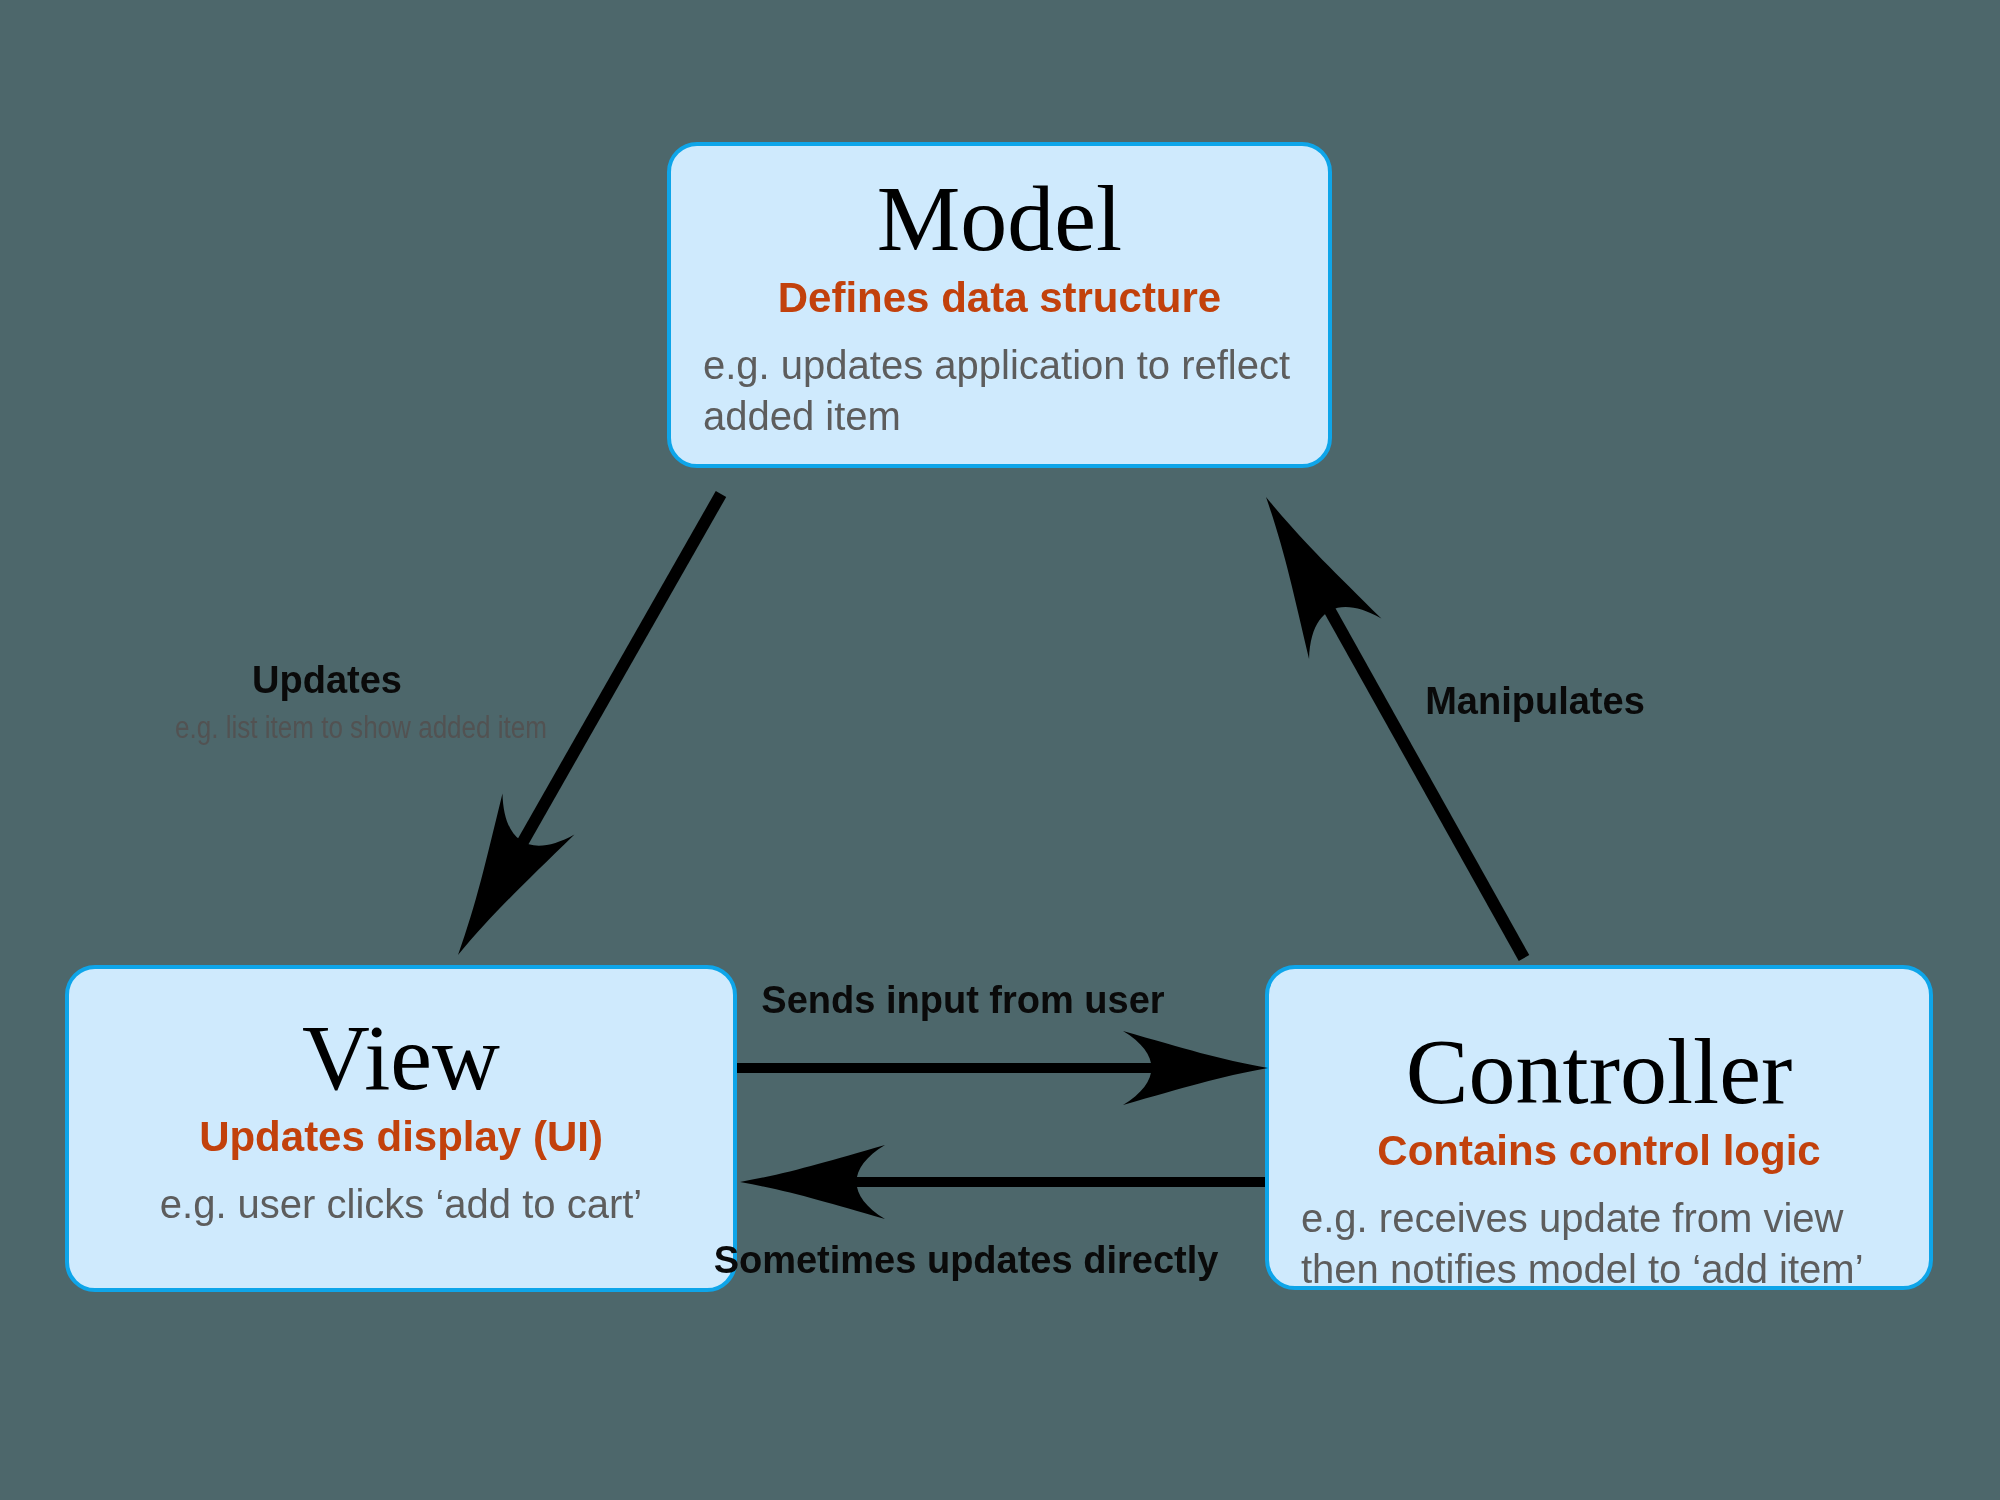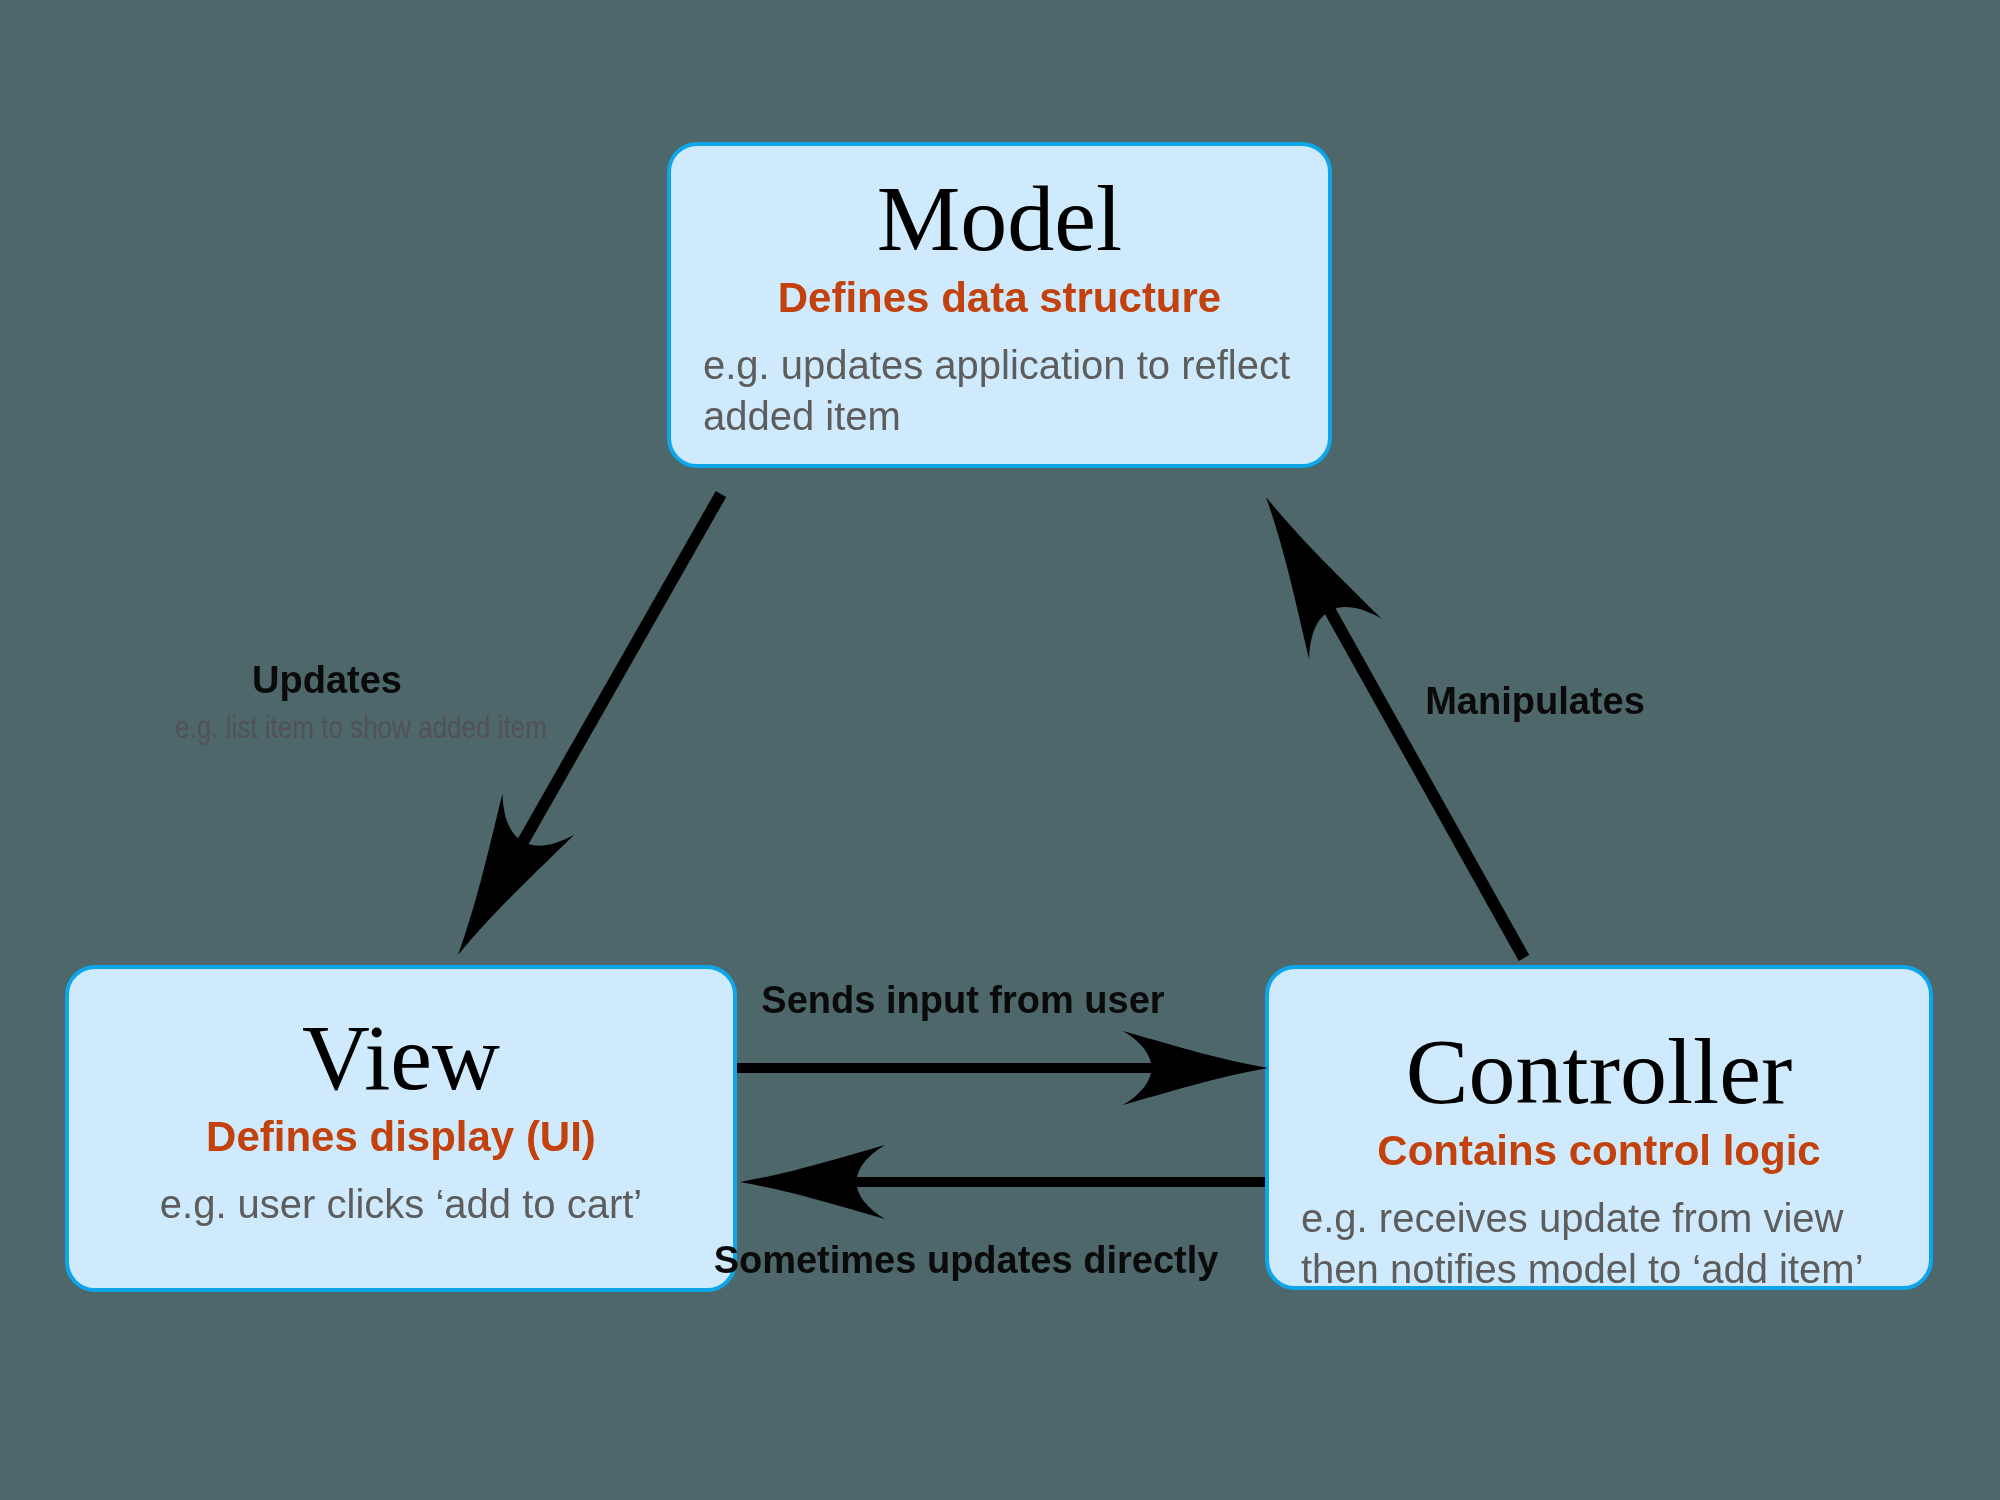--- a/index.html
+++ b/index.html
@@ -89,21 +89,21 @@
 
   <div class="node model">
     <div class="node-title">Model</div>
     <div class="node-subtitle">Defines data structure</div>
     <div class="node-example">e.g. updates application to reflect
 added item</div>
   </div>
 
   <div class="node view">
     <div class="node-title">View</div>
-    <div class="node-subtitle">Defines display (UI)</div>
+    <div class="node-subtitle">Updates display (UI)</div>
     <div class="node-example">e.g. user clicks ‘add to cart’</div>
   </div>
 
   <div class="node controller">
     <div class="node-title">Controller</div>
     <div class="node-subtitle">Contains control logic</div>
     <div class="node-example">e.g. receives update from view
 then notifies model to ‘add item’</div>
   </div>
 

